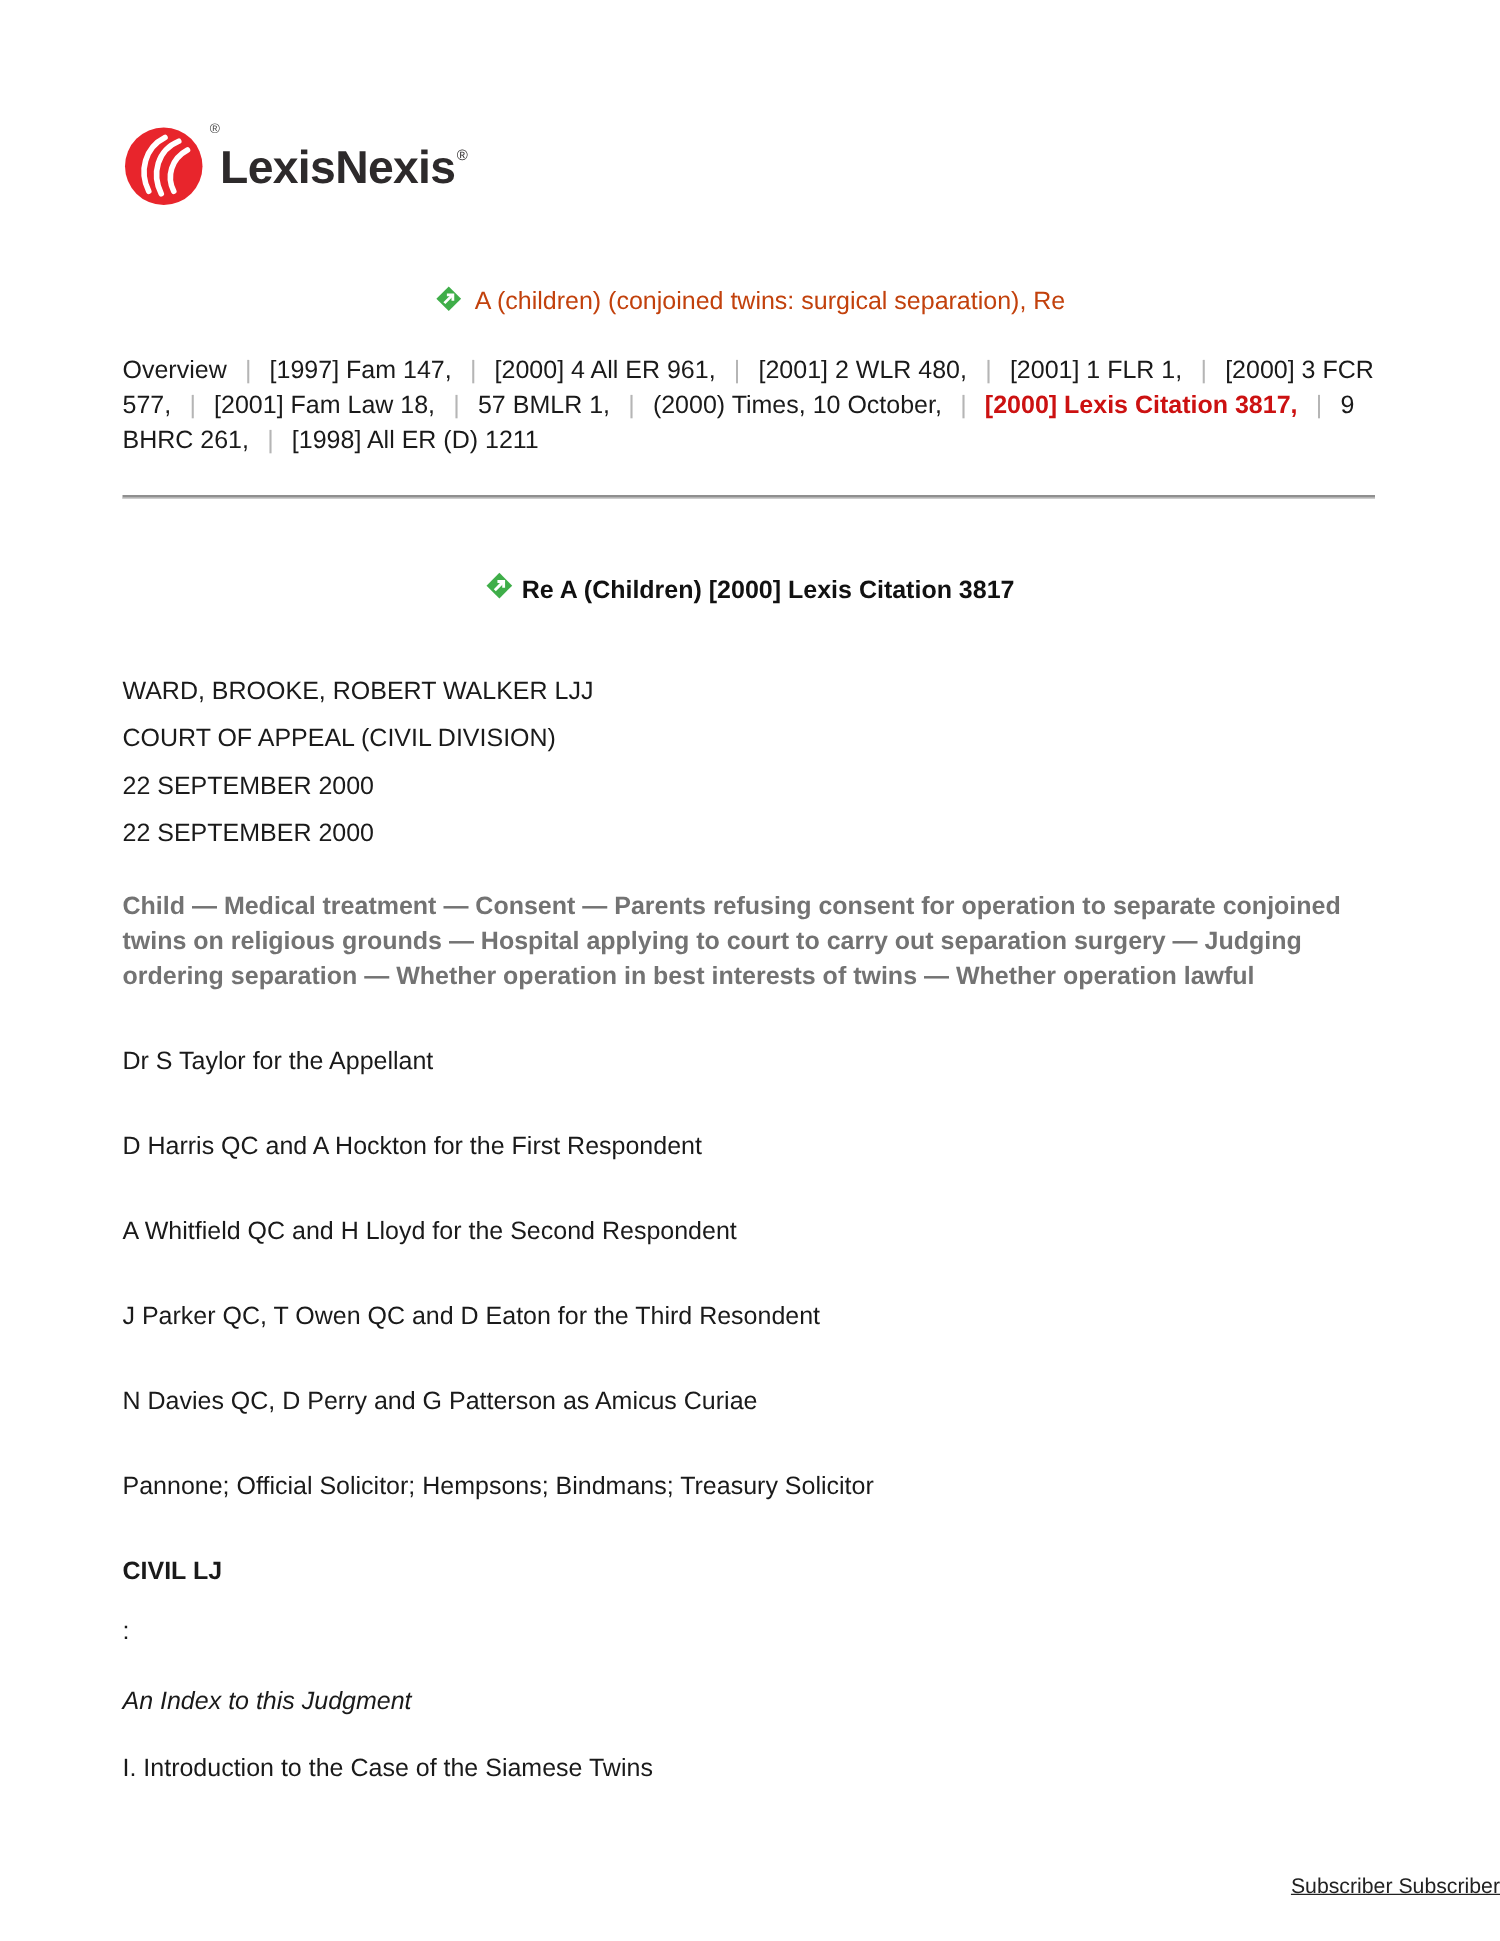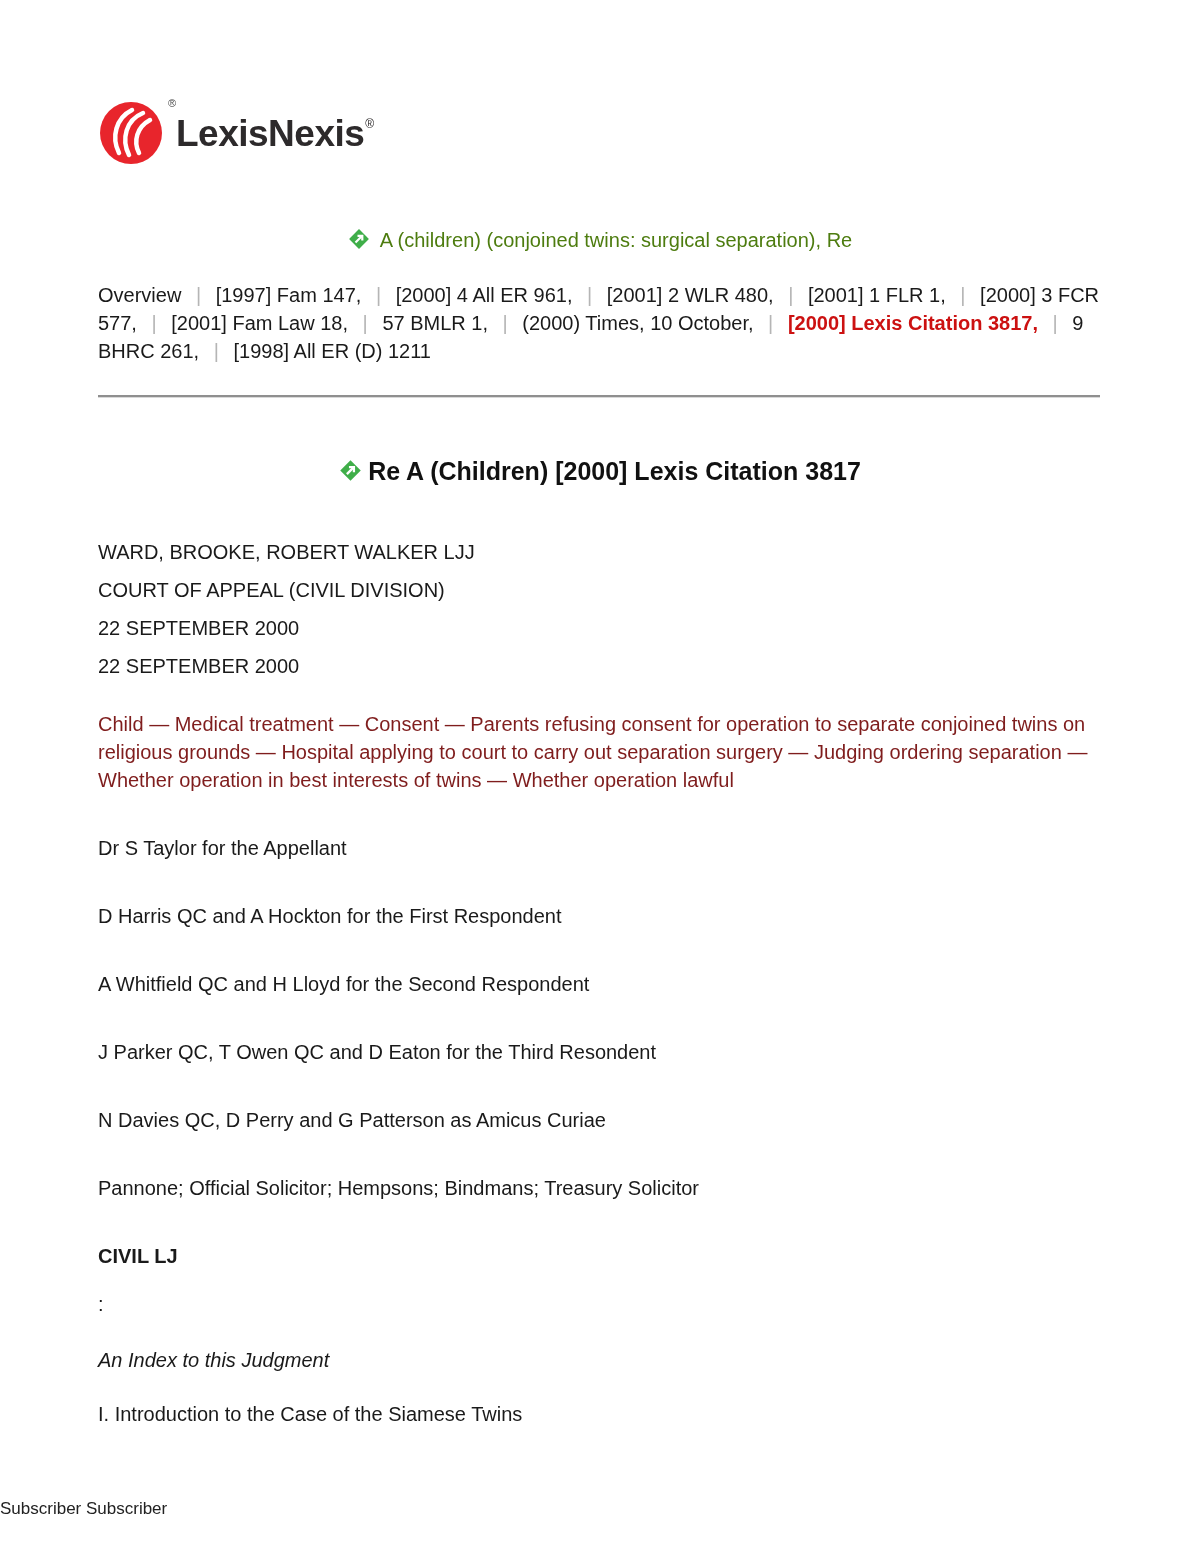--- a/index.html
+++ b/index.html
@@ -40,67 +40,68 @@
   }
   .logo-text sup { font-size: 12px; font-weight: normal; vertical-align: 18px; margin-left: 1px; }
 
   
   .case-title-line {
     text-align: center;
     margin: 0 0 22px 0;
     white-space: nowrap;
   }
   .signal-icon { display: inline-block; vertical-align: -5px; margin-right: 8px; }
-  .case-title { font-size: 20px; color: #4d7c0f; }
+  .case-title { font-size: 20px; color: #c2410c; }
 
   
   .overview { margin: 0 0 2px 0; }
   .pipe { color: #b5b5b5; margin: 0 9px; }
   .cite { color: #1a1a1a; }
   .cite-red { color: #cc1111; font-weight: bold; }
 
   hr.divider {
     border: none;
     height: 2px;
     background: #8f8f8f;
     border-bottom: 1px solid #d9d9d9;
     margin: 30px 0 0 0;
   }
 
   
   .judgment-heading {
     text-align: center;
-    font-size: 25px;
+    font-size: 20px;
     font-weight: bold;
     line-height: 34px;
     margin: 56px 0 46px 0;
     color: #111;
   }
   .judgment-heading .signal-icon { vertical-align: -4px; margin-right: 4px; }
 
   p { margin: 0; }
   .tight { margin: 0 0 10px 0; }
   .catchwords {
-    font-weight: normal;
+    font-weight: bold;
     margin: 30px 0 40px 0;
-    color: #7f1d1d;
+    color: #737373;
   }
   .para { margin: 0 0 40px 0; }
   .judge-heading { font-weight: bold; margin: 0 0 20px 0; }
   .colon-para { margin: 0 0 28px 0; }
   .index-heading { font-style: italic; margin: 0 0 26px 0; }
   .index-item { margin: 0; }
 
   .footer {
     position: absolute;
     left: 0; right: 0;
     bottom: 30px;
-    text-align: left;
+    text-align: right;
     font-size: 17px;
     color: #222;
+    text-decoration: underline;
   }
 </style>
 </head>
 <body>
 
 <div class="page">
 
   <div class="logo-row">
     <span class="orb-wrap">
       <svg width="66" height="66" viewBox="0 0 66 66" aria-hidden="true">

